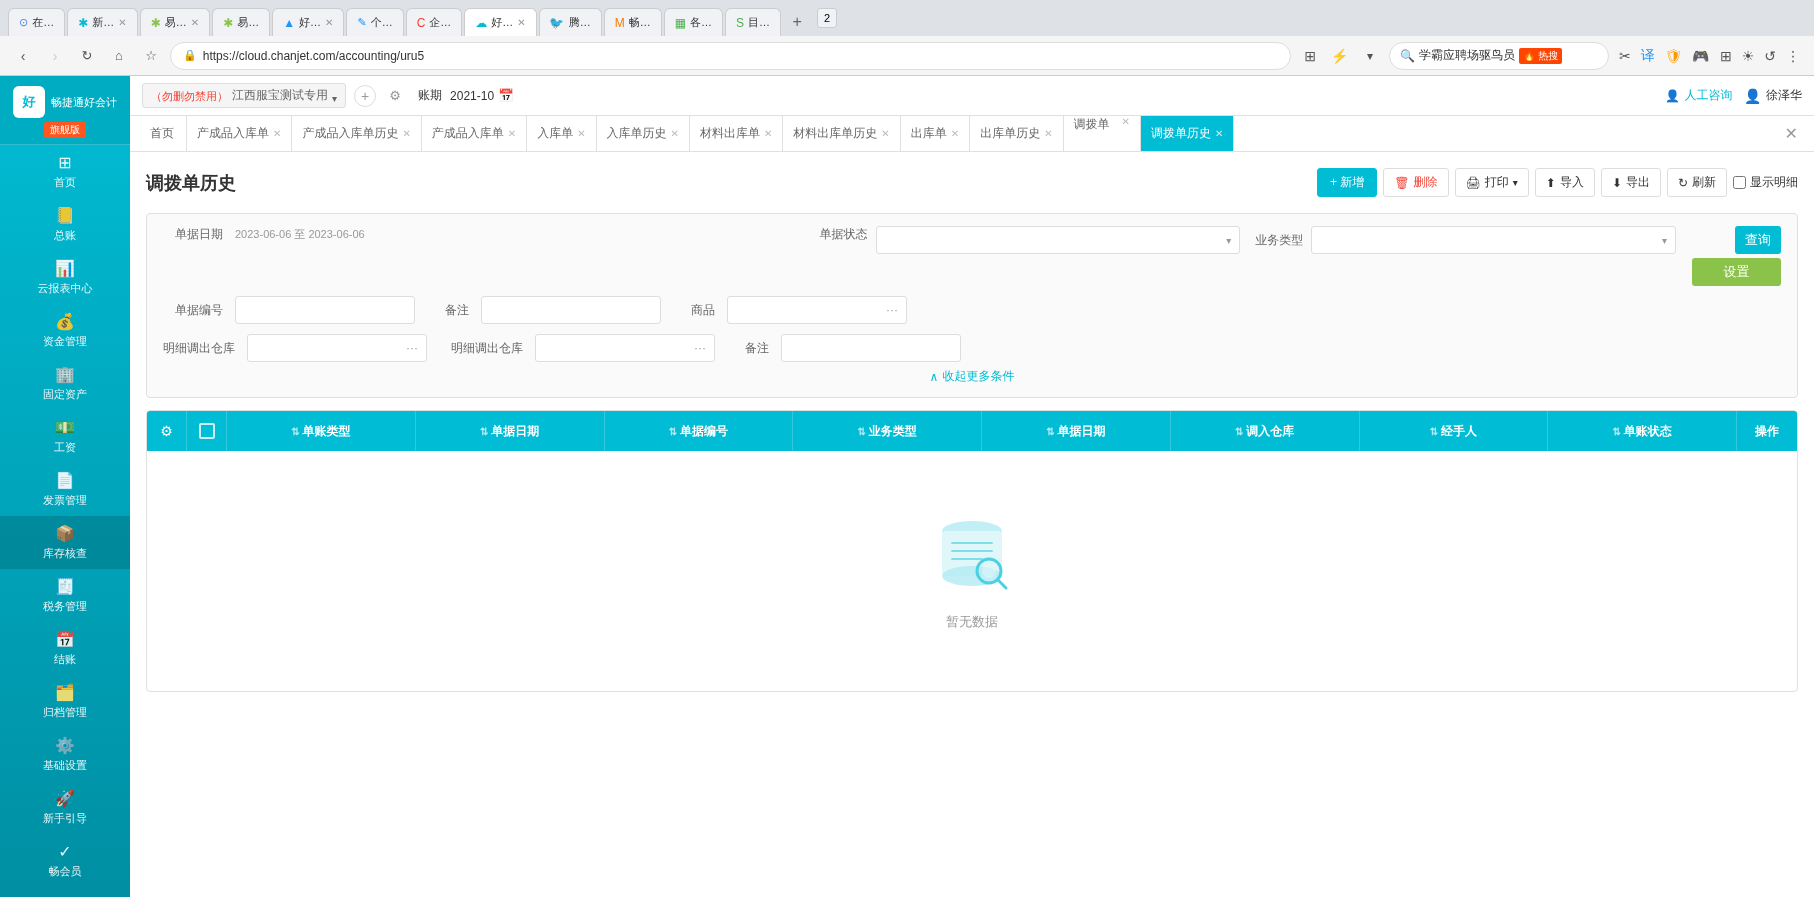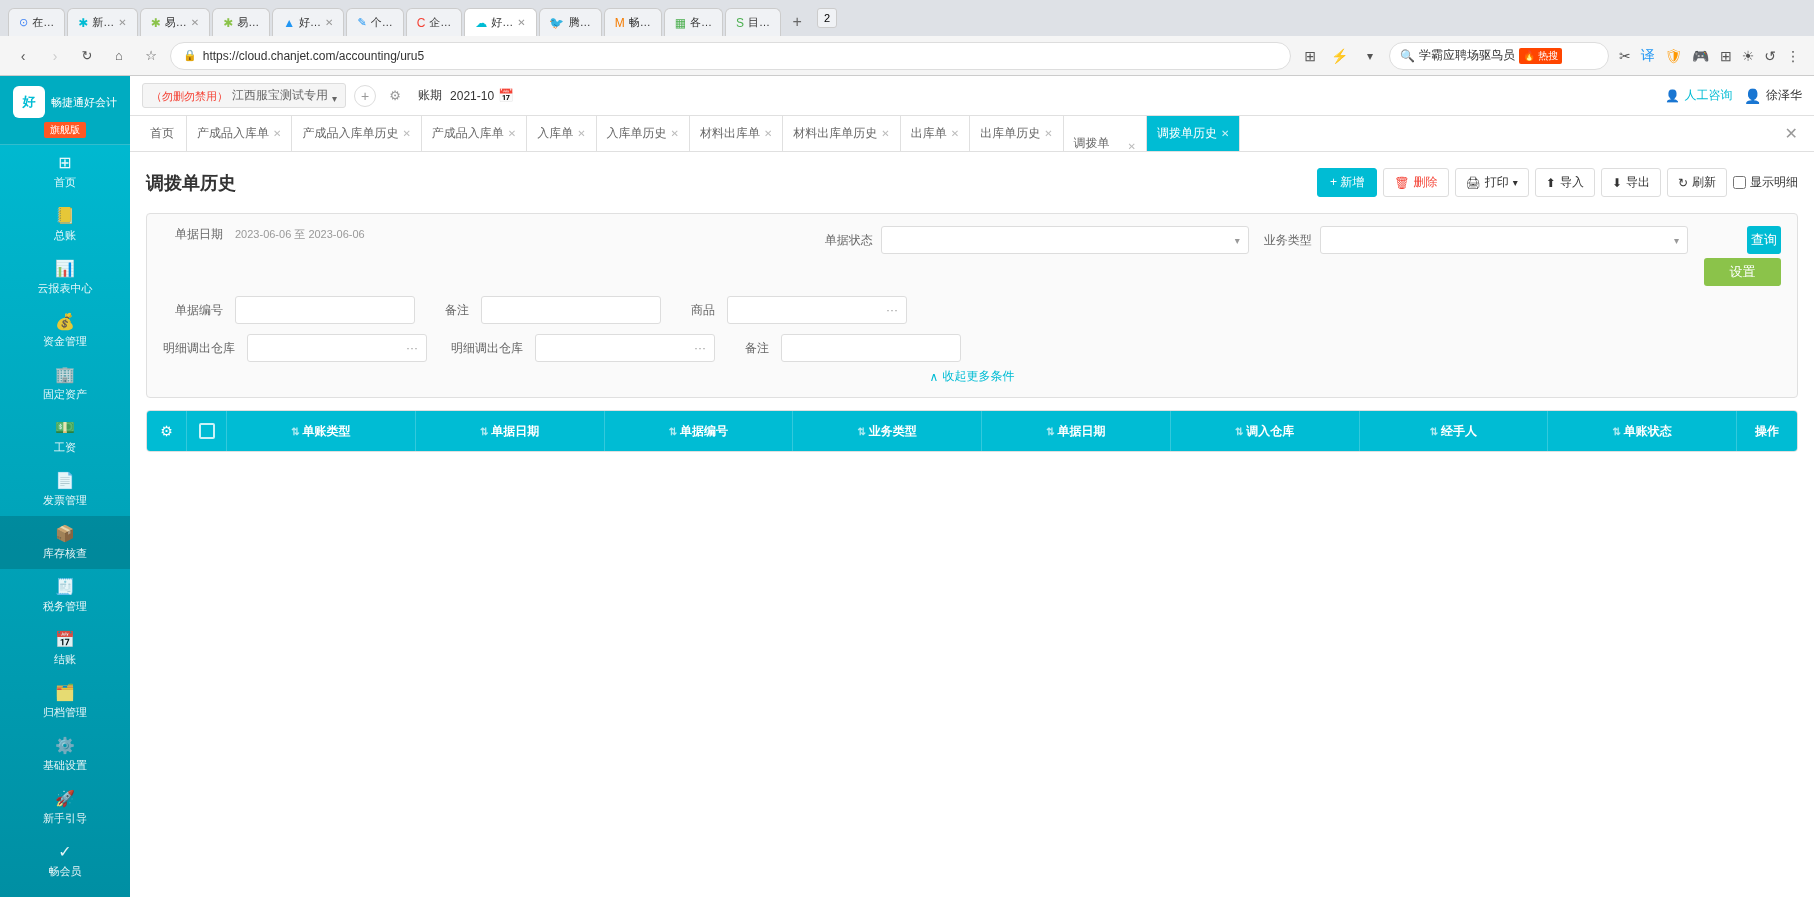--- a/index.html
+++ b/index.html
@@ -229,21 +229,21 @@
         <span style="color:#bbb;font-size:10px;">✕</span>
       </div>
       <div style="display:flex;align-items:center;gap:4px;padding:0 10px;height:36px;border-right:1px solid #e0e0e0;font-size:12px;color:#666;cursor:pointer;white-space:nowrap;flex-shrink:0;">
         <span>出库单</span>
         <span style="color:#bbb;font-size:10px;">✕</span>
       </div>
       <div style="display:flex;align-items:center;gap:4px;padding:0 10px;height:36px;border-right:1px solid #e0e0e0;font-size:12px;color:#666;cursor:pointer;white-space:nowrap;flex-shrink:0;">
         <span>出库单历史</span>
         <span style="color:#bbb;font-size:10px;">✕</span>
       </div>
-      <div style="display:flex;align-items:flex-end;gap:18px;padding:0 10px;height:36px;border-right:1px solid #e0e0e0;font-size:12px;color:#666;cursor:pointer;white-space:nowrap;flex-shrink:0;">
+      <div style="display:flex;align-items:flex-start;gap:12px;padding:0 10px;height:36px;border-right:1px solid #e0e0e0;font-size:12px;color:#666;cursor:pointer;white-space:nowrap;flex-shrink:0;">
         <span>调拨单</span>
         <span style="color:#bbb;font-size:10px;">✕</span>
       </div>
       <div style="display:flex;align-items:center;gap:4px;padding:0 10px;height:36px;border-right:1px solid #e0e0e0;font-size:12px;color:#fff;background:#00bcd4;cursor:pointer;white-space:nowrap;flex-shrink:0;">
         <span>调拨单历史</span>
         <span style="color:rgba(255,255,255,0.8);font-size:10px;">✕</span>
       </div>
       <div style="margin-left:auto;flex-shrink:0;padding:0 8px;font-size:16px;color:#999;cursor:pointer;">✕</div>
     </div>
 
@@ -286,38 +286,38 @@
 
         <div style="display:flex; align-items:flex-start; margin-bottom:10px; gap:8px;">
 
           <div style="display:flex; align-items:center; gap:4px; flex:1.5;">
             <span style="font-size:12px;color:#666;width:60px;flex-shrink:0;text-align:right;margin-right:4px;">单据日期</span>
             <div style="display:flex;flex-direction:column;gap:2px;">
               <div style="font-size:11px;color:#999;padding-left:4px;">2023-06-06 至 2023-06-06</div>
             </div>
           </div>
 
-          <div style="display:flex; align-items:center; gap:4px; flex:1;">
+          <div style="display:flex; align-items:flex-start; gap:4px; flex:1;">
             <span style="font-size:12px;color:#666;width:55px;flex-shrink:0;text-align:right;margin-right:4px;">单据状态</span>
             <div style="flex:1;height:28px;border:1px solid #ddd;border-radius:3px;padding:0 8px;font-size:12px;background:#fff;display:flex;align-items:center;justify-content:space-between;cursor:pointer;">
               <span></span>
               <span style="font-size:10px;color:#999;">▾</span>
             </div>
           </div>
 
           <div style="display:flex; align-items:center; gap:4px; flex:1;">
             <span style="font-size:12px;color:#666;width:55px;flex-shrink:0;text-align:right;margin-right:4px;">业务类型</span>
             <div style="flex:1;height:28px;border:1px solid #ddd;border-radius:3px;padding:0 8px;font-size:12px;background:#fff;display:flex;align-items:center;justify-content:space-between;cursor:pointer;">
               <span></span>
               <span style="font-size:10px;color:#999;">▾</span>
             </div>
           </div>
 
           <div style="display:flex;flex-direction:column;gap:4px;padding-left:8px;flex-shrink:0;">
-            <button style="background:#00bcd4;color:#fff;border:none;border-radius:3px;padding:5px 4px;font-size:13px;cursor:pointer;margin-left:43px;">查询</button>
+            <button style="background:#00bcd4;color:#fff;border:none;border-radius:3px;padding:5px 10px;font-size:13px;cursor:pointer;margin-left:43px;">查询</button>
             <button style="background:#8bc34a;color:#fff;border:none;border-radius:3px;padding:5px 18px;font-size:13px;cursor:pointer;">设置</button>
           </div>
         </div>
 
         <div style="display:flex; align-items:center; margin-bottom:10px; gap:8px;">
           <span style="font-size:12px;color:#666;width:60px;flex-shrink:0;text-align:right;margin-right:4px;">单据编号</span>
           <input type="text" style="width: 180px; height: 28px; border: 1px solid rgb(221, 221, 221); border-radius: 3px; padding: 0px 8px; font-size: 12px; background: rgb(255, 255, 255);">
 
           <span style="font-size:12px;color:#666;width:30px;flex-shrink:0;text-align:right;margin-right:4px;margin-left:16px;">备注</span>
           <input type="text" style="width: 180px; height: 28px; border: 1px solid rgb(221, 221, 221); border-radius: 3px; padding: 0px 8px; font-size: 12px; background: rgb(255, 255, 255);">
@@ -386,17 +386,35 @@
           </div>
           <div style="flex:1;display:flex;align-items:center;justify-content:center;gap:3px;color:#fff;font-size:12px;font-weight:bold;padding:0 8px;height:100%;border-right:1px solid rgba(255,255,255,0.2);">
             <span style="font-size:10px;color:rgba(255,255,255,0.7);cursor:pointer;">⇅</span>
             <span>单账状态</span>
           </div>
           <div style="flex:0 0 60px;display:flex;align-items:center;justify-content:center;color:#fff;font-size:12px;font-weight:bold;padding:0 8px;height:100%;">
             <span>操作</span>
           </div>
         </div>
 
+        <div style="display:flex;flex-direction:column;align-items:center;justify-content:center;padding:60px 0;">
+
+          <svg width="90" height="90" viewBox="0 0 90 90" style="margin-bottom:12px;">
+
+            <ellipse cx="45" cy="20" rx="30" ry="10" fill="#b2ebf2" opacity="0.8"></ellipse>
+            <rect x="15" y="20" width="60" height="45" fill="#e0f7fa" rx="4"></rect>
+            <ellipse cx="45" cy="65" rx="30" ry="10" fill="#b2ebf2" opacity="0.8"></ellipse>
+
+            <line x1="25" y1="32" x2="65" y2="32" stroke="#80deea" stroke-width="2" stroke-linecap="round"></line>
+            <line x1="25" y1="40" x2="65" y2="40" stroke="#80deea" stroke-width="2" stroke-linecap="round"></line>
+            <line x1="25" y1="48" x2="55" y2="48" stroke="#80deea" stroke-width="2" stroke-linecap="round"></line>
+
+            <circle cx="62" cy="60" r="12" fill="none" stroke="#4dd0e1" stroke-width="3"></circle>
+            <circle cx="62" cy="60" r="7" fill="#e0f7fa" opacity="0.6"></circle>
+            <line x1="71" y1="69" x2="79" y2="77" stroke="#4dd0e1" stroke-width="3" stroke-linecap="round"></line>
+          </svg>
+          <span style="font-size:13px;color:#999;">暂无数据</span>
+        </div>
       </div>
 
     </div>
   </div>
 </div>
 
 </body></html>

